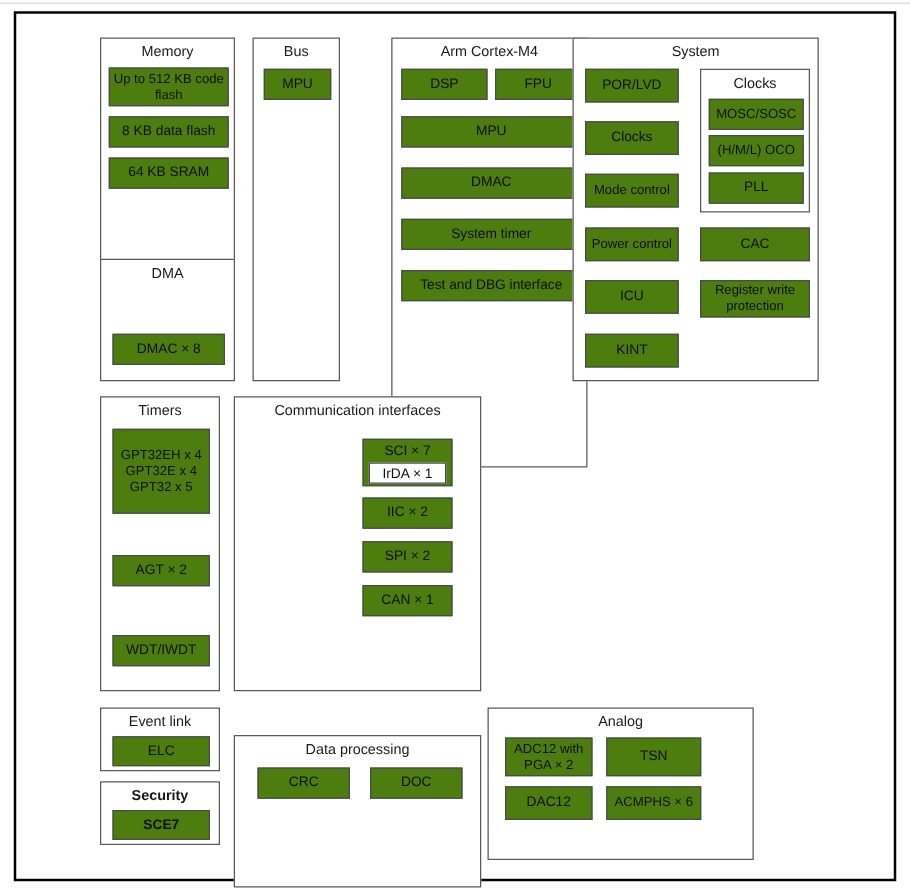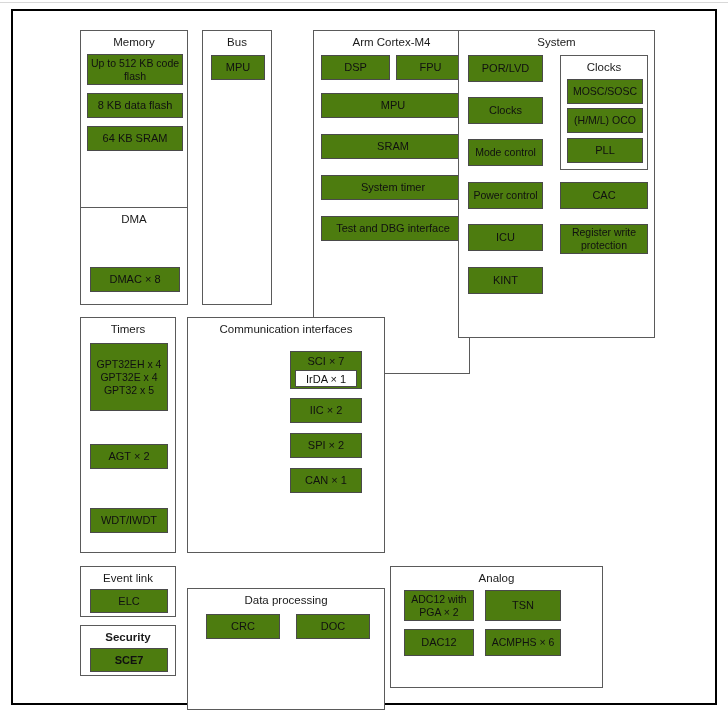--- a/index.html
+++ b/index.html
@@ -146,26 +146,26 @@
     <div class="group" style="left:189px; top:19px; width:70px; height:275px;">
       <div class="group-title">Bus</div>
       <div class="block" style="left:8px; top:24px; width:54px; height:25px;">MPU</div>
     </div>
 
     <div class="group" style="left:284px; top:19px; width:157px; height:344px;margin-left:16px;">
       <div class="group-title">Arm Cortex-M4</div>
       <div class="block" style="left:7px; top:24px; width:69px; height:25px;">DSP</div>
       <div class="block" style="left:82px; top:24px; width:69px; height:25px;">FPU</div>
       <div class="block" style="left:7px; top:62px; width:144px; height:25px;">MPU</div>
-      <div class="block" style="left:7px; top:103px; width:144px; height:25px;">SRAM</div>
+      <div class="block" style="left:7px; top:103px; width:144px; height:25px;">DMAC</div>
       <div class="block" style="left:7px; top:144px; width:144px; height:25px;">System timer</div>
       <div class="block" style="left:7px; top:185px; width:144px; height:25px;">Test and DBG interface</div>
     </div>
 
-    <div class="group" style="left:445px; top:19px; width:197px; height:308px;">
+    <div class="group" style="left:445px; top:19px; width:197px; height:275px;">
       <div class="group-title">System</div>
 
       <div class="block" style="left:9px; top:24px; width:75px; height:27px;">POR/LVD</div>
       <div class="block" style="left:9px; top:66px; width:75px; height:27px;">Clocks</div>
       <div class="block" style="left:9px; top:108px; width:75px; height:27px; font-size:10.5px;">Mode control</div>
       <div class="block" style="left:9px; top:151px; width:75px; height:27px; font-size:10.5px;">Power control</div>
       <div class="block" style="left:9px; top:193px; width:75px; height:27px;">ICU</div>
       <div class="block" style="left:9px; top:236px; width:75px; height:27px;">KINT</div>
 
       <div class="subgroup" style="left:101px; top:24px; width:88px; height:115px;">

